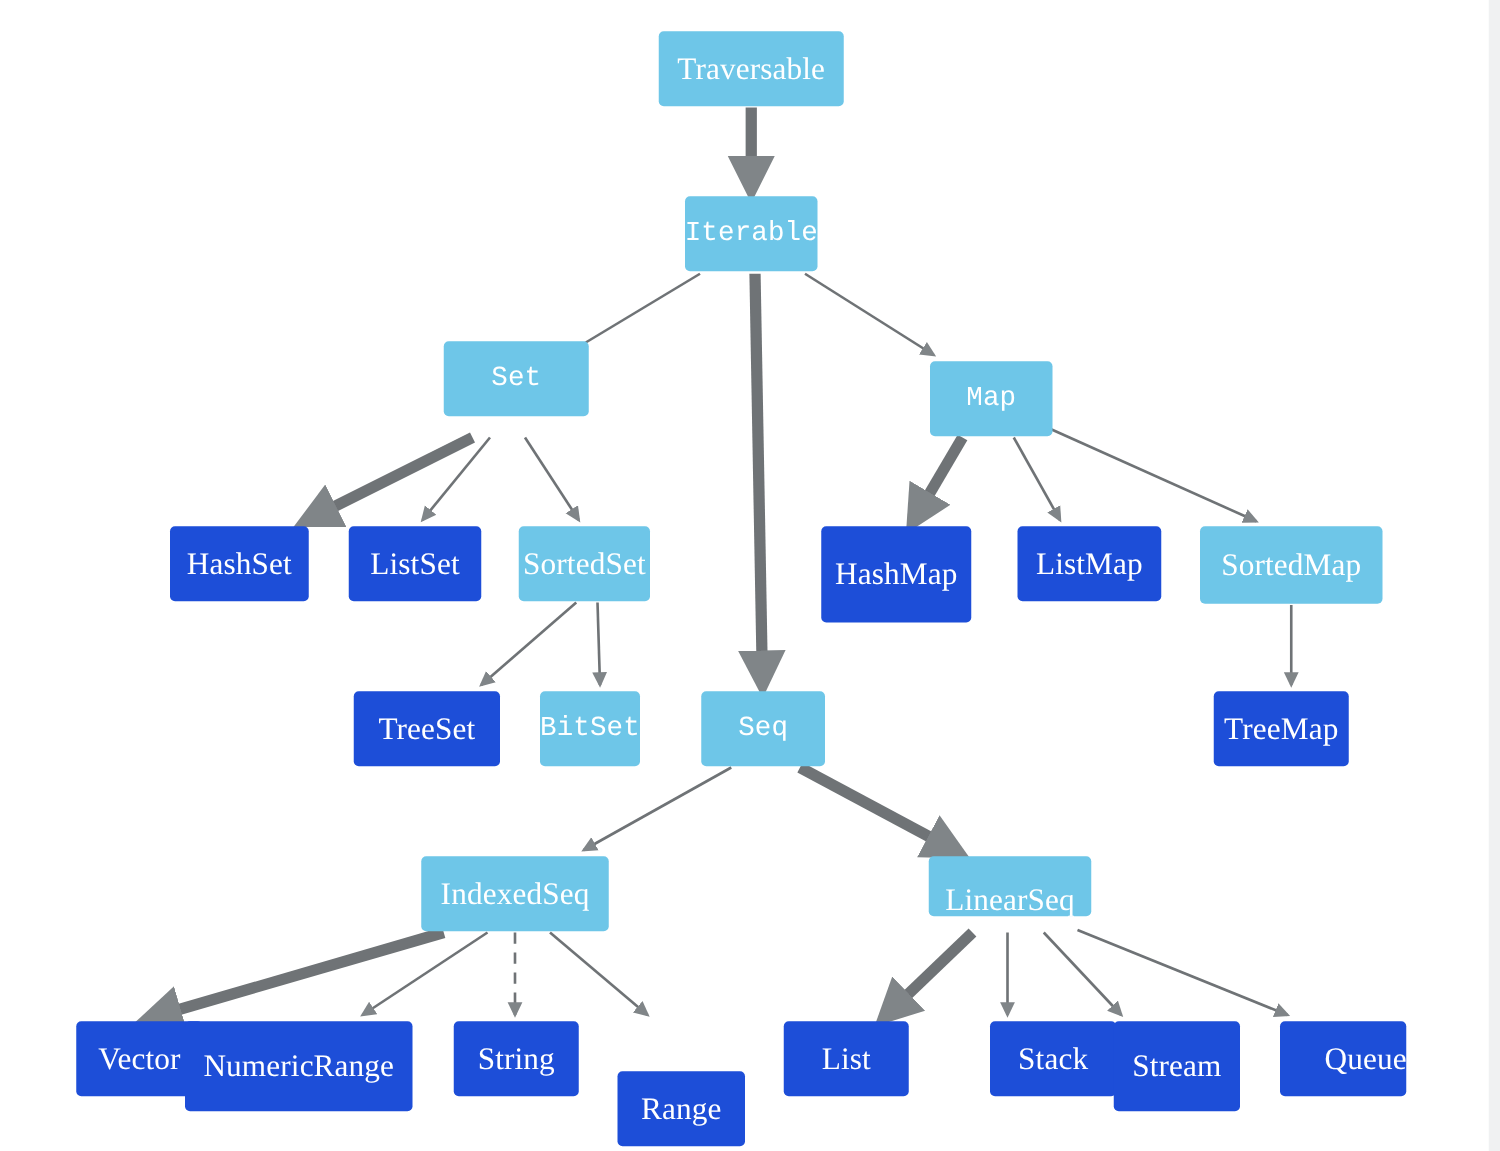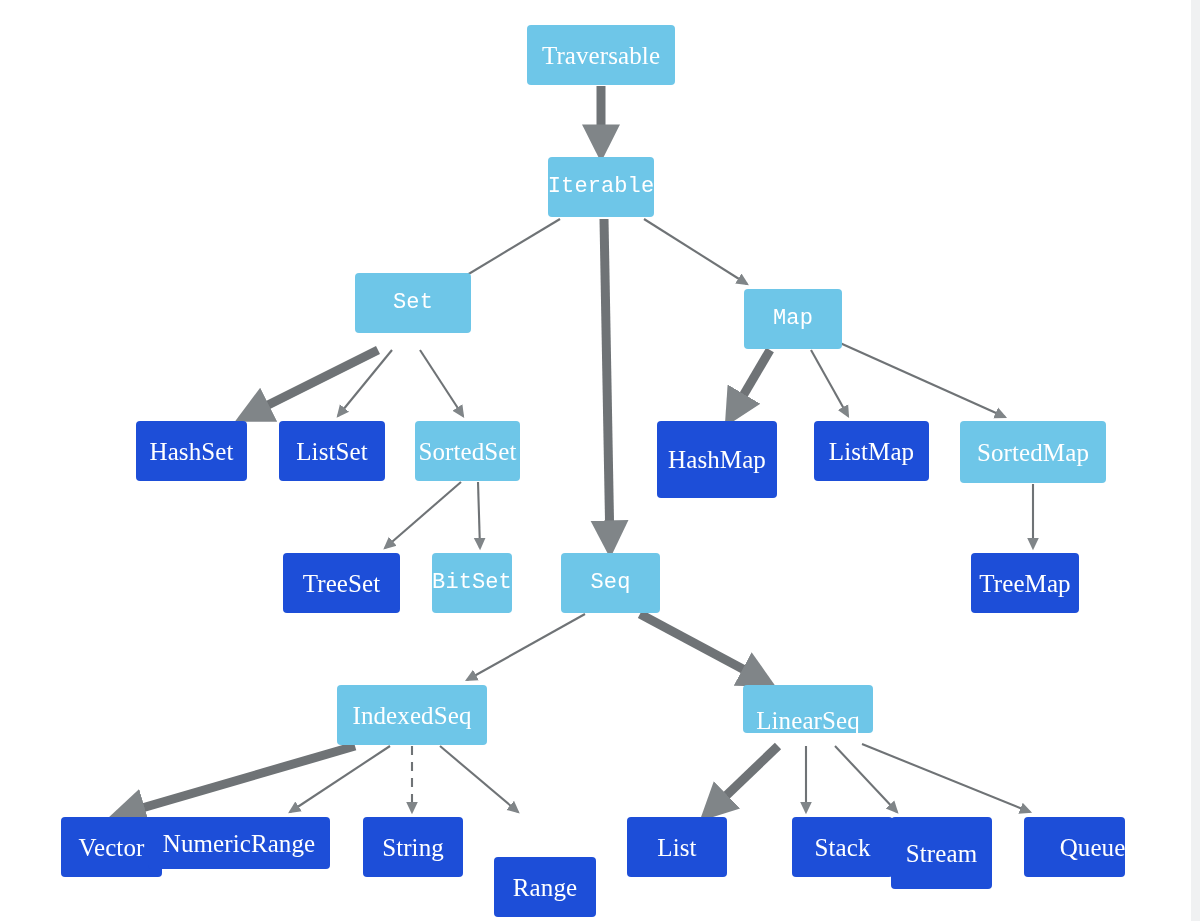--- a/index.html
+++ b/index.html
@@ -141,21 +141,21 @@
       </div>
       <div class="node node-trait" style="left: 337px; top: 685px; width: 150px; height: 60px;">
         <span class="node-label">IndexedSeq</span>
       </div>
       <div class="node node-trait" style="left: 743px; top: 685px; width: 130px; height: 48px; align-items: flex-end;">
         <span class="node-label">LinearSeq</span>
       </div>
       <div class="node node-class" style="left: 16px; top: 817px; width: 101px; height: 60px; margin-left: 45px;">
         <span class="node-label">Vector</span>
       </div>
-      <div class="node node-class" style="left: 148px; top: 817px; width: 182px; height: 52px;">
+      <div class="node node-class" style="left: 148px; top: 817px; width: 182px; height: 72px;">
         <span class="node-label">NumericRange</span>
       </div>
       <div class="node node-class" style="left: 363px; top: 817px; width: 100px; height: 60px;">
         <span class="node-label">String</span>
       </div>
       <div class="node node-class" style="left: 494px; top: 817px; width: 102px; height: 60px; margin-top: 40px;">
         <span class="node-label">Range</span>
       </div>
       <div class="node node-class" style="left: 627px; top: 817px; width: 100px; height: 60px;">
         <span class="node-label">List</span>

